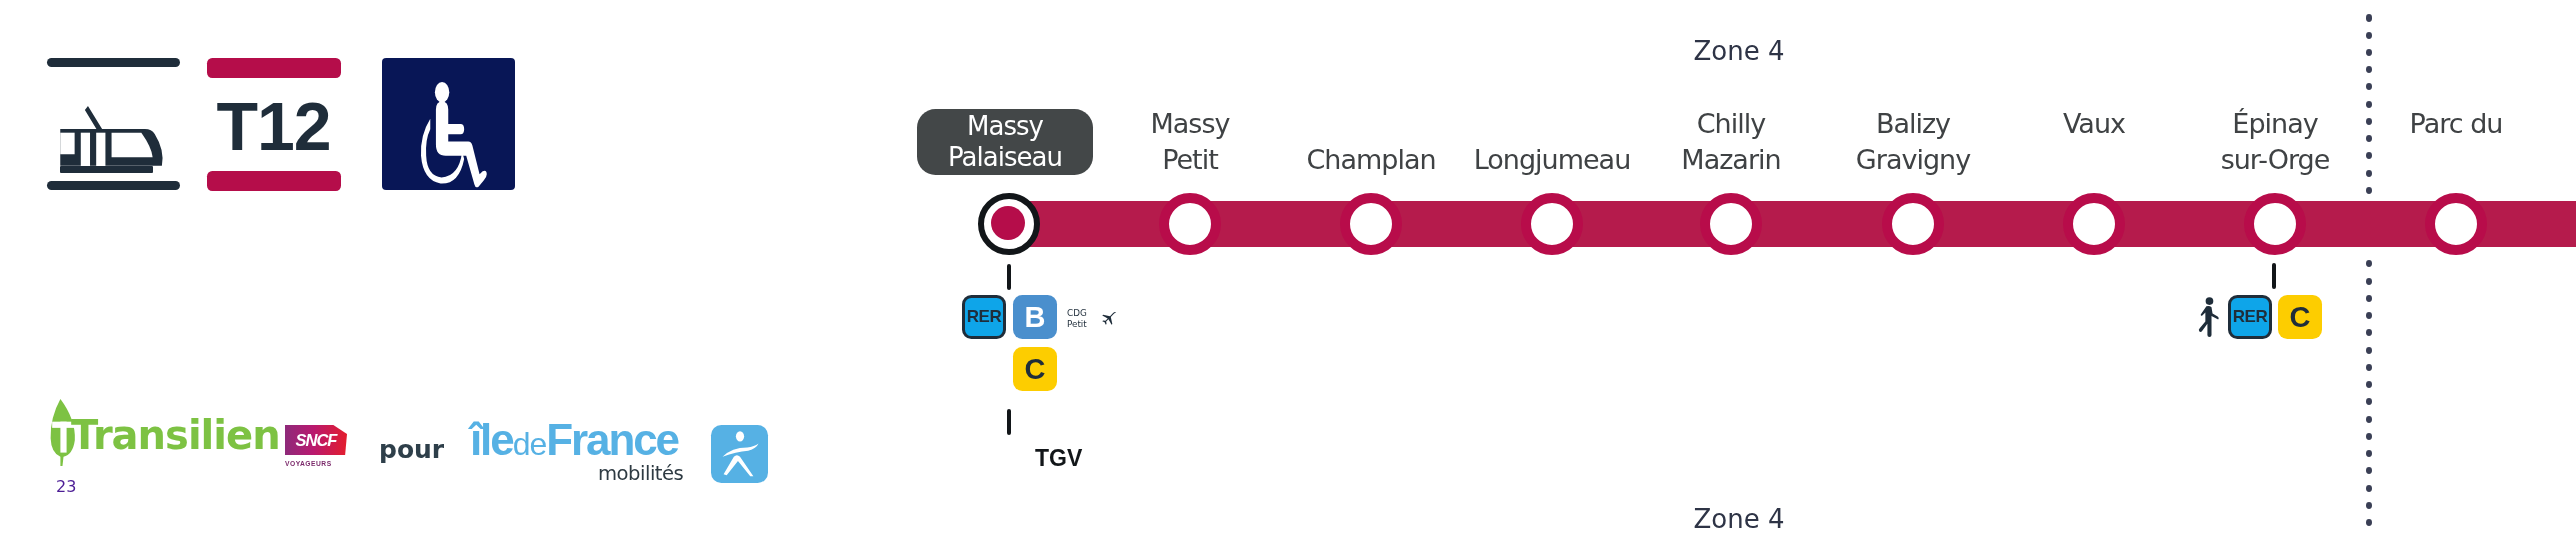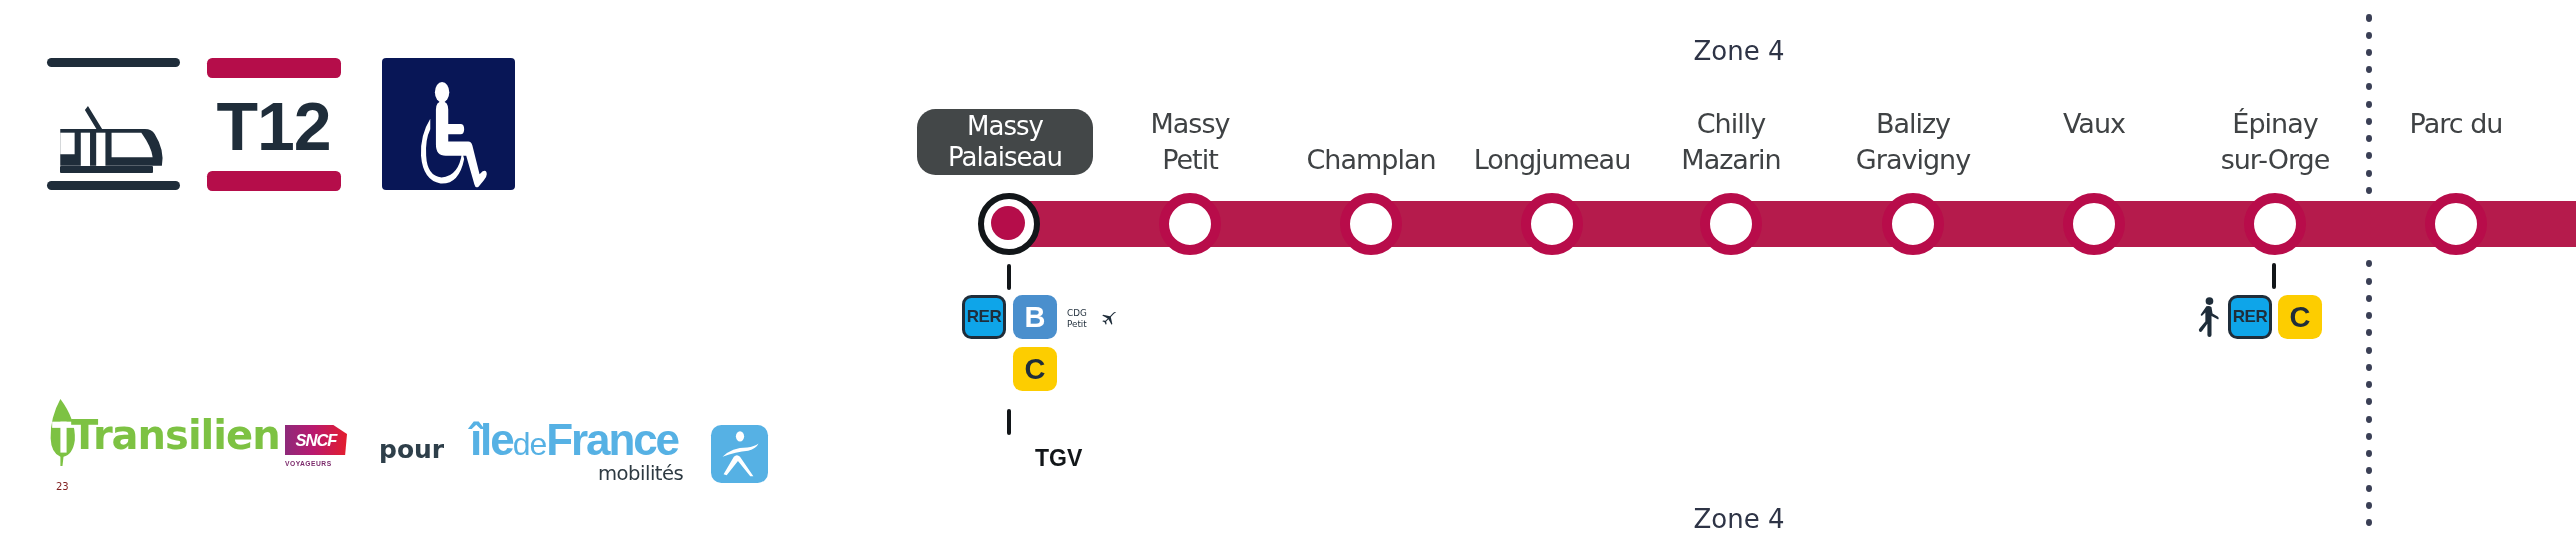--- a/index.html
+++ b/index.html
@@ -31,21 +31,21 @@
   .tgv { position:absolute; font-family:"Liberation Sans", sans-serif; font-weight:bold; font-size:23px; line-height:23px; color:#121619; }
   
   .transilien-word { position:absolute; left:71px; top:415px; font-family:"DejaVu Sans", sans-serif; font-weight:bold; font-size:40px; line-height:40px; letter-spacing:-1px; }
   .sncf-box { position:absolute; left:285px; top:425px; width:62px; height:30px; clip-path:polygon(0 0, 78% 0, 100% 30%, 97% 100%, 0 100%); display:flex; align-items:center; justify-content:center; font-family:"Liberation Sans", sans-serif; font-weight:bold; font-style:italic; font-size:16.5px; color:#ffffff; letter-spacing:-1px; }
   .voyageurs { position:absolute; left:285px; top:460px; width:59px; font-family:"Liberation Sans", sans-serif; font-weight:bold; font-size:6.7px; letter-spacing:0.5px; }
   .pour { position:absolute; left:379px; top:437px; font-family:"DejaVu Sans", sans-serif; font-weight:bold; font-size:25px; line-height:25px; }
   .idf-word { position:absolute; left:470px; top:418px; font-family:"Liberation Sans", sans-serif; font-weight:bold; font-size:44px; line-height:44px; letter-spacing:-2.1px; white-space:nowrap; }
   .idf-word .de { font-weight:normal; font-size:32px; letter-spacing:-1px; }
   .mobilites { position:absolute; left:598px; top:464px; font-family:"DejaVu Sans", sans-serif; font-size:19.6px; line-height:20.6px; letter-spacing:-0.5px; }
   .idfm-square { position:absolute; left:711px; top:425px; width:57px; height:58px; border-radius:10.3px; }
-  .page-number { position:absolute; left:56px; top:480px; font-family:"DejaVu Sans", sans-serif; font-size:10px; line-height:13.4px; color:#7f1d1d; }
+  .page-number { position:absolute; left:56px; top:480px; font-family:"DejaVu Sans", sans-serif; font-size:16px; line-height:13.4px; color:#4c1d95; }
 </style>
 </head>
 <body>
 
 <div>
   <div class="bar" style="left:47px; top:58px; width:133px; height:8.8px; background:#1f2d3a;"></div>
   <svg class="abs" style="left:60px; top:106px;" width="116" height="77" viewBox="0 0 225 150">
     <path d="M54 0 L86 52 L76 72 L66 72 L76 54 L48 8 Z" fill="#1f2d3a"></path>
     <path d="M0 72 L165 72 Q178 72 184 88 Q204 140 198 188 L0 188 Z" fill="#1f2d3a" transform="scale(1,0.62)"></path>
     <rect x="40" y="52" width="18" height="66" fill="#ffffff"></rect>

